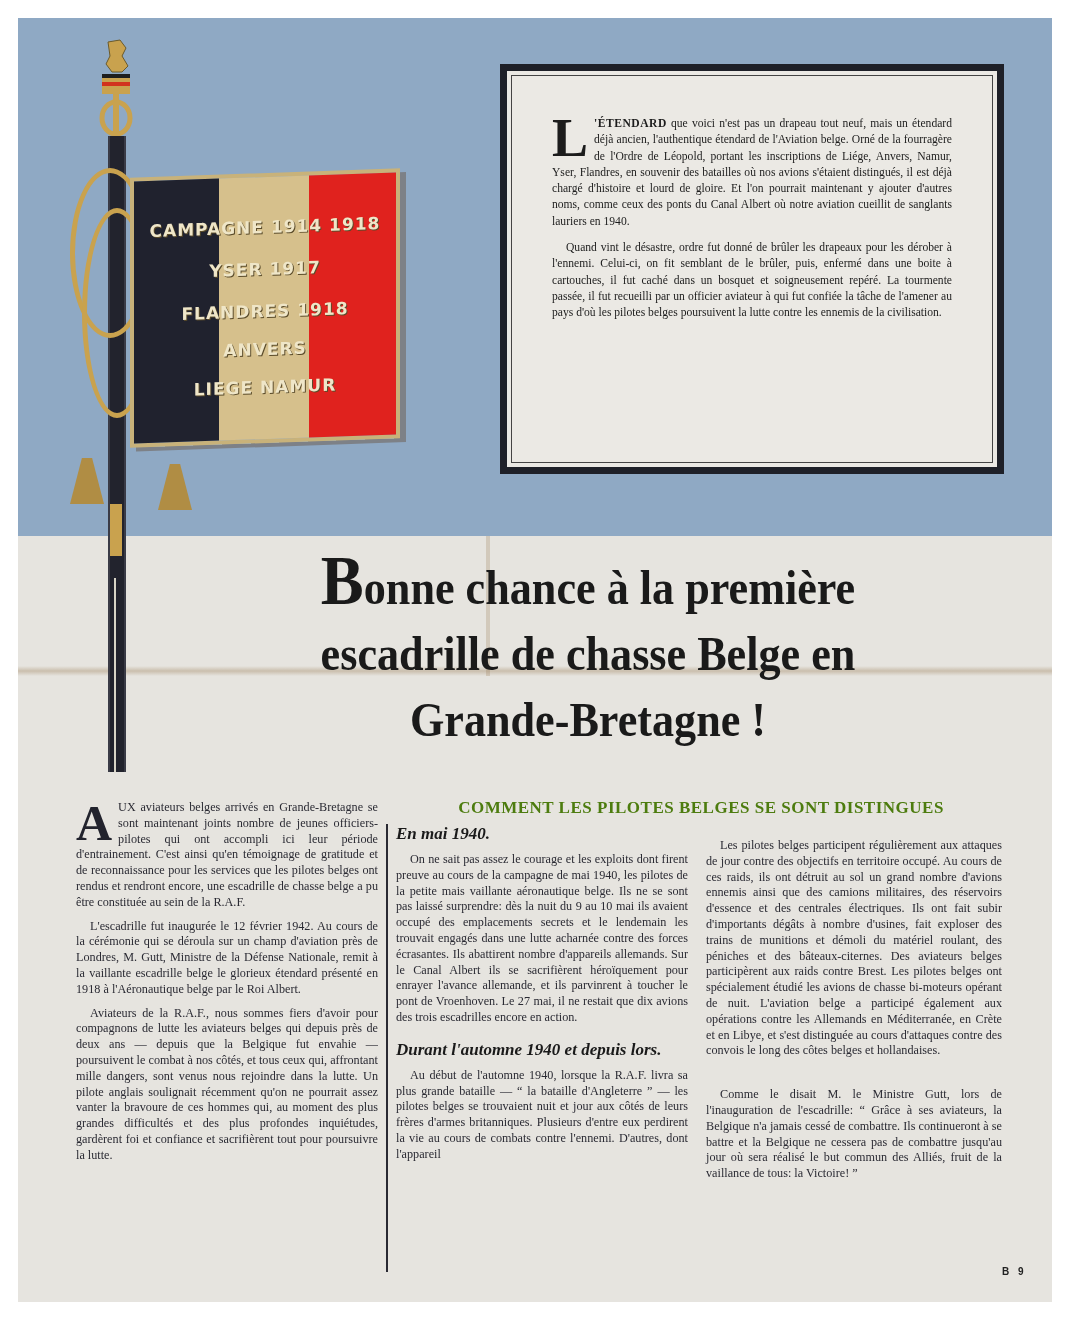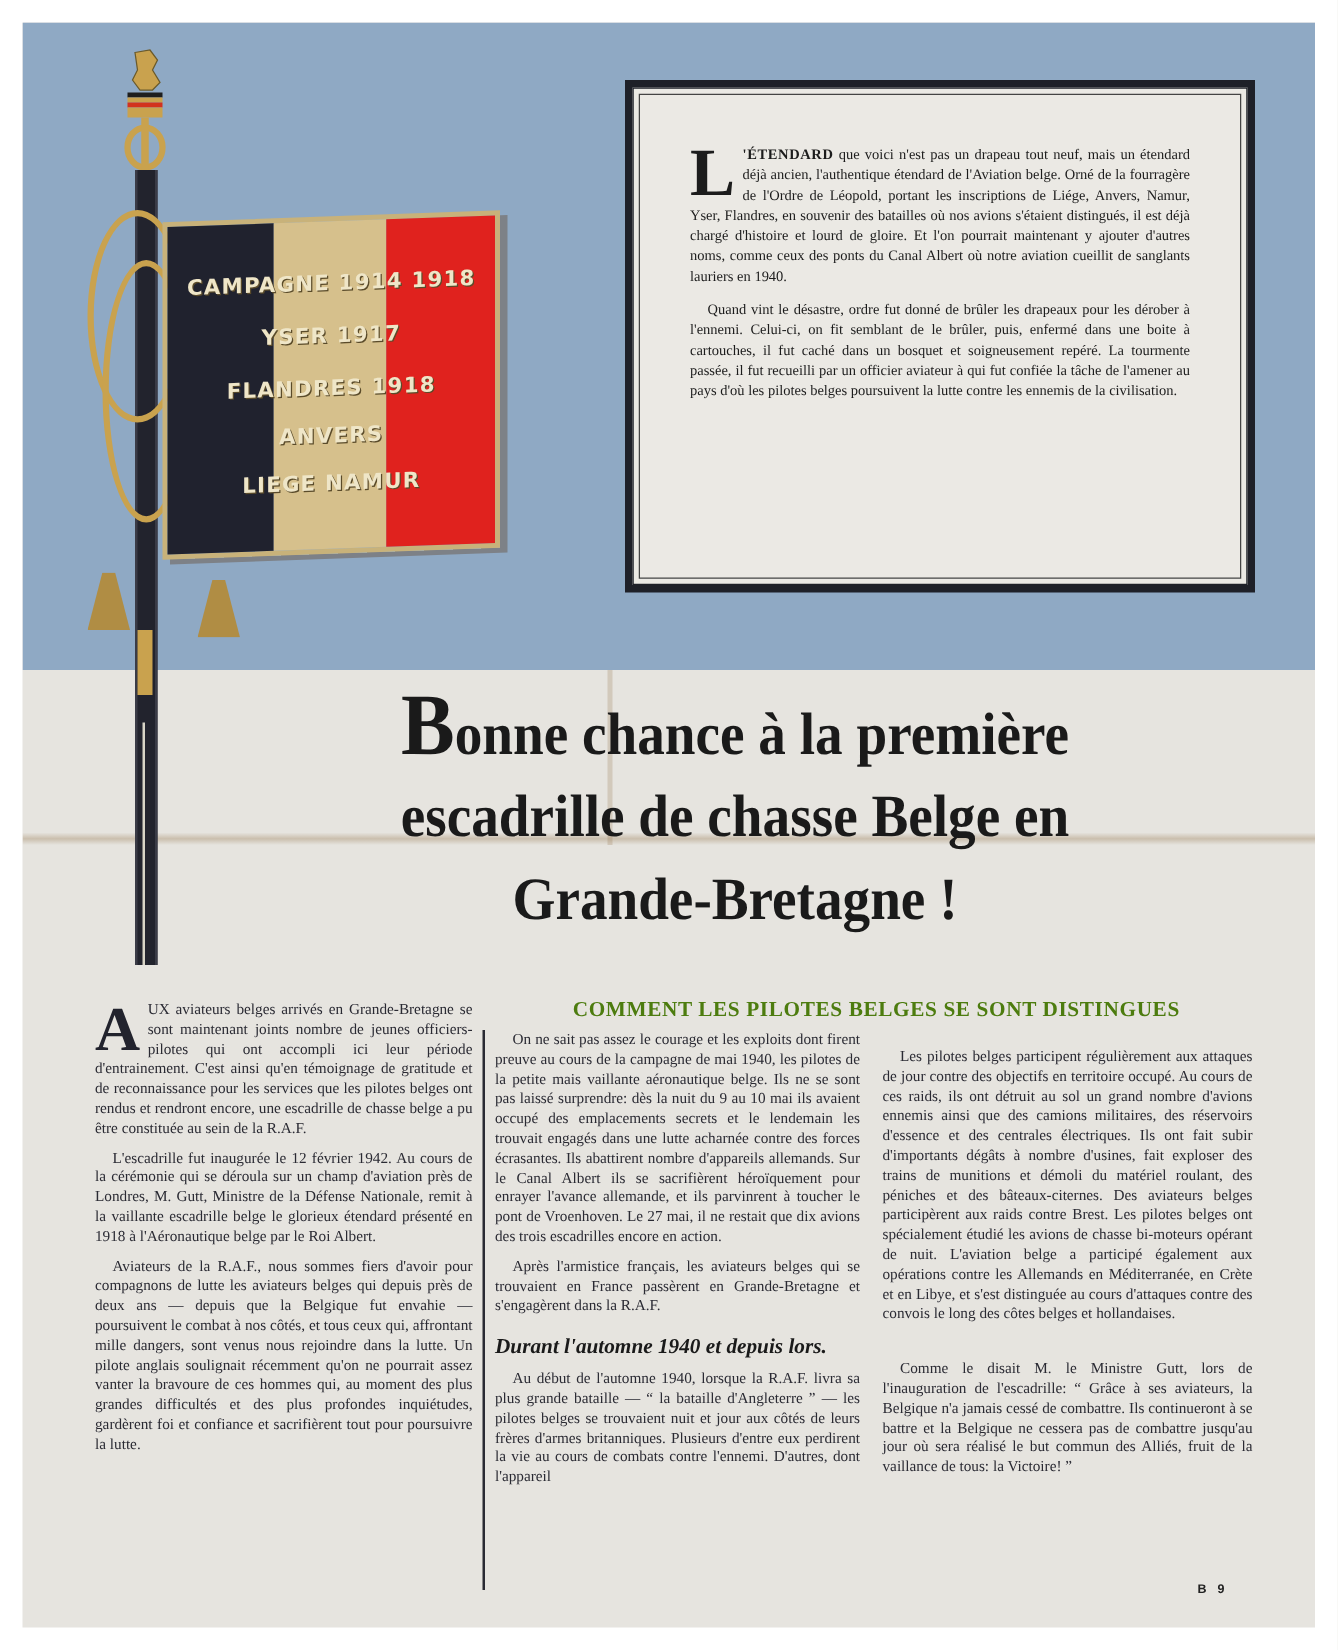--- a/index.html
+++ b/index.html
@@ -59,21 +59,21 @@
   .col1 { left:58px; top:782px; width:302px; }
   .col2 { left:378px; top:806px; width:292px; }
   .col3 { left:688px; top:806px; width:296px; }
   .dropcap-A { float:left; font-weight:bold; font-size:50px; line-height:42px; margin:2px 6px 0 0; color:#22232d; }
   .col-rule { position:absolute; left:368px; top:806px; width:2px; height:448px; background:#2a2a33; }
   .section-title { position:absolute; left:378px; top:780px; width:610px; text-align:center;
                    font-family:"Liberation Serif", serif; font-weight:bold; font-size:17px;
                    color:#4d7c0f; letter-spacing:.5px; }
   .subhead { font-family:"Liberation Serif", serif; font-style:italic; font-weight:bold;
              font-size:17px; line-height:20px; margin:0 0 4px 0; color:#1a1a1a; text-indent:0 !important; }
-  .page-num { position:absolute; left:940px; top:1248px; font-family:"Liberation Sans", sans-serif;
+  .page-num { position:absolute; left:984px; top:1248px; font-family:"Liberation Sans", sans-serif;
               font-weight:bold; font-size:10px; color:#222; letter-spacing:3px; }
 </style>
 </head>
 <body>
 
 <div class="page">
   <div class="sky"></div>
   <div class="crease-h"></div>
   <div class="crease-v"></div>
 
@@ -123,22 +123,22 @@
   <div class="col col1">
     <p class="noindent"><span class="dropcap-A">A</span><span>UX aviateurs belges arrivés en Grande-Bretagne se sont maintenant joints nombre de jeunes officiers-pilotes qui ont accompli ici leur période d'entrainement. C'est ainsi qu'en témoignage de gratitude et de reconnaissance pour les services que les pilotes belges ont rendus et rendront encore, une escadrille de chasse belge a pu être constituée au sein de la R.A.F.</span></p>
     <p>L'escadrille fut inaugurée le 12 février 1942. Au cours de la cérémonie qui se déroula sur un champ d'aviation près de Londres, M. Gutt, Ministre de la Défense Nationale, remit à la vaillante escadrille belge le glorieux étendard présenté en 1918 à l'Aéronautique belge par le Roi Albert.</p>
     <p>Aviateurs de la R.A.F., nous sommes fiers d'avoir pour compagnons de lutte les aviateurs belges qui depuis près de deux ans — depuis que la Belgique fut envahie — poursuivent le combat à nos côtés, et tous ceux qui, affrontant mille dangers, sont venus nous rejoindre dans la lutte. Un pilote anglais soulignait récemment qu'on ne pourrait assez vanter la bravoure de ces hommes qui, au moment des plus grandes difficultés et des plus profondes inquiétudes, gardèrent foi et confiance et sacrifièrent tout pour poursuivre la lutte.</p>
   </div>
 
   <div class="col-rule"></div>
   <div class="section-title">COMMENT LES PILOTES BELGES SE SONT DISTINGUES</div>
 
   <div class="col col2">
+    <p class="subhead">En mai 1940.</p>
     <p>On ne sait pas assez le courage et les exploits dont firent preuve au cours de la campagne de mai 1940, les pilotes de la petite mais vaillante aéronautique belge. Ils ne se sont pas laissé surprendre: dès la nuit du 9 au 10 mai ils avaient occupé des emplacements secrets et le lendemain les trouvait engagés dans une lutte acharnée contre des forces écrasantes. Ils abattirent nombre d'appareils allemands. Sur le Canal Albert ils se sacrifièrent héroïquement pour enrayer l'avance allemande, et ils parvinrent à toucher le pont de Vroenhoven. Le 27 mai, il ne restait que dix avions des trois escadrilles encore en action.</p>
-    <p>Après l'armistice français, les aviateurs belges qui se trouvaient en France passèrent en Grande-Bretagne et s'engagèrent dans la R.A.F.</p>
     <p class="subhead" style="margin-top:14px;">Durant l'automne 1940 et depuis lors.</p>
     <p>Au début de l'automne 1940, lorsque la R.A.F. livra sa plus grande bataille — “ la bataille d'Angleterre ” — les pilotes belges se trouvaient nuit et jour aux côtés de leurs frères d'armes britanniques. Plusieurs d'entre eux perdirent la vie au cours de combats contre l'ennemi. D'autres, dont l'appareil</p>
   </div>
 
   <div class="col col3">
     <p style="margin-top:14px;">Les pilotes belges participent régulièrement aux attaques de jour contre des objectifs en territoire occupé. Au cours de ces raids, ils ont détruit au sol un grand nombre d'avions ennemis ainsi que des camions militaires, des réservoirs d'essence et des centrales électriques. Ils ont fait subir d'importants dégâts à nombre d'usines, fait exploser des trains de munitions et démoli du matériel roulant, des péniches et des bâteaux-citernes. Des aviateurs belges participèrent aux raids contre Brest. Les pilotes belges ont spécialement étudié les avions de chasse bi-moteurs opérant de nuit. L'aviation belge a participé également aux opérations contre les Allemands en Méditerranée, en Crète et en Libye, et s'est distinguée au cours d'attaques contre des convois le long des côtes belges et hollandaises.</p>
     <p style="margin-top:28px;">Comme le disait M. le Ministre Gutt, lors de l'inauguration de l'escadrille: “ Grâce à ses aviateurs, la Belgique n'a jamais cessé de combattre. Ils continueront à se battre et la Belgique ne cessera pas de combattre jusqu'au jour où sera réalisé le but commun des Alliés, fruit de la vaillance de tous: la Victoire! ”</p>
   </div>
 
   <div class="page-num">B 9</div>

